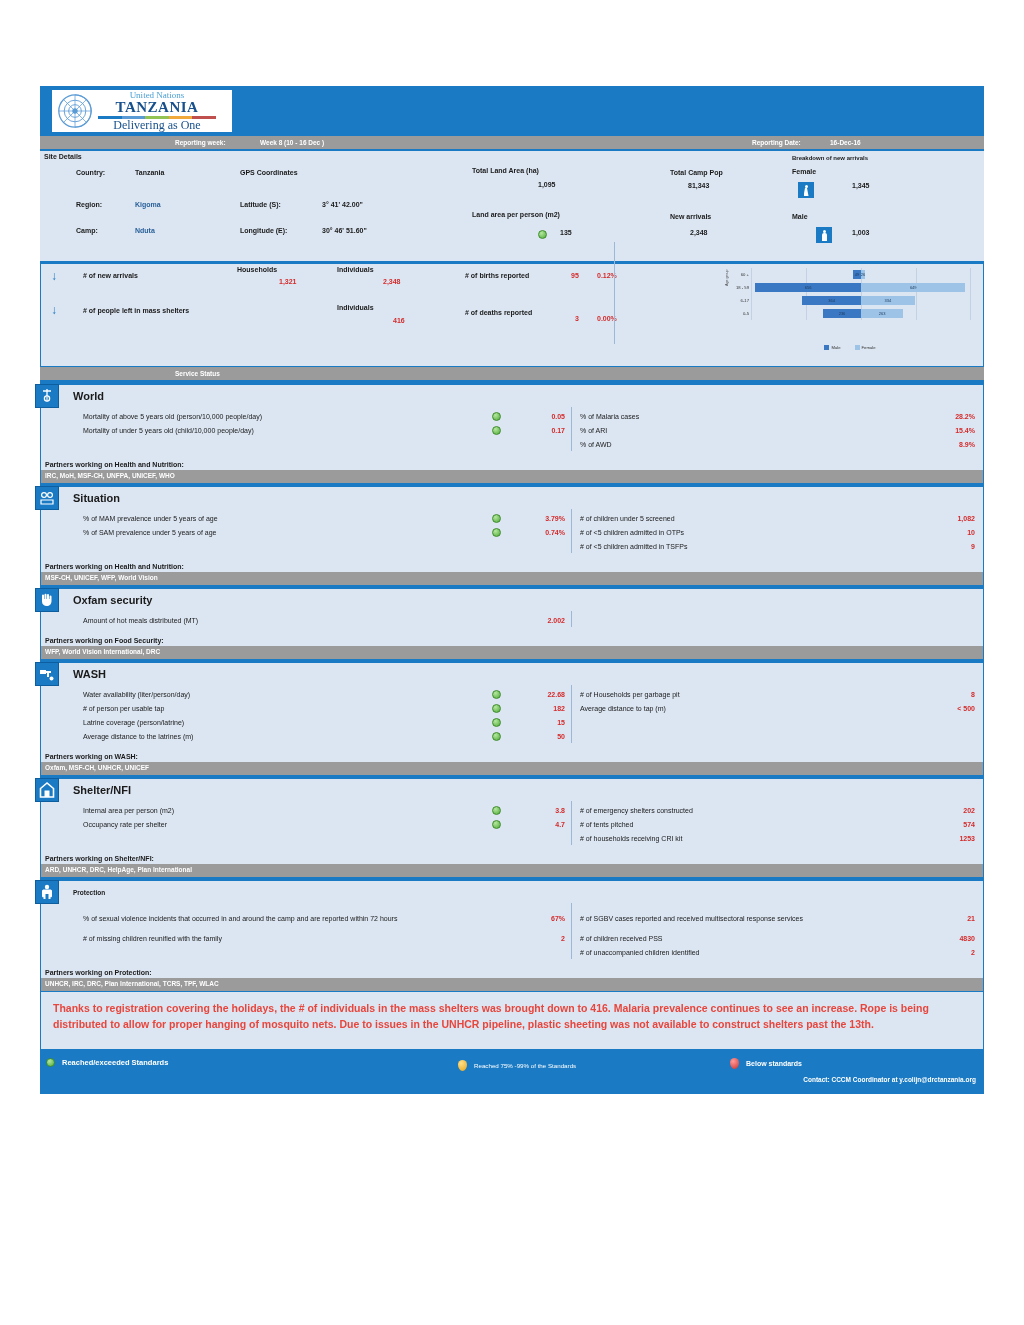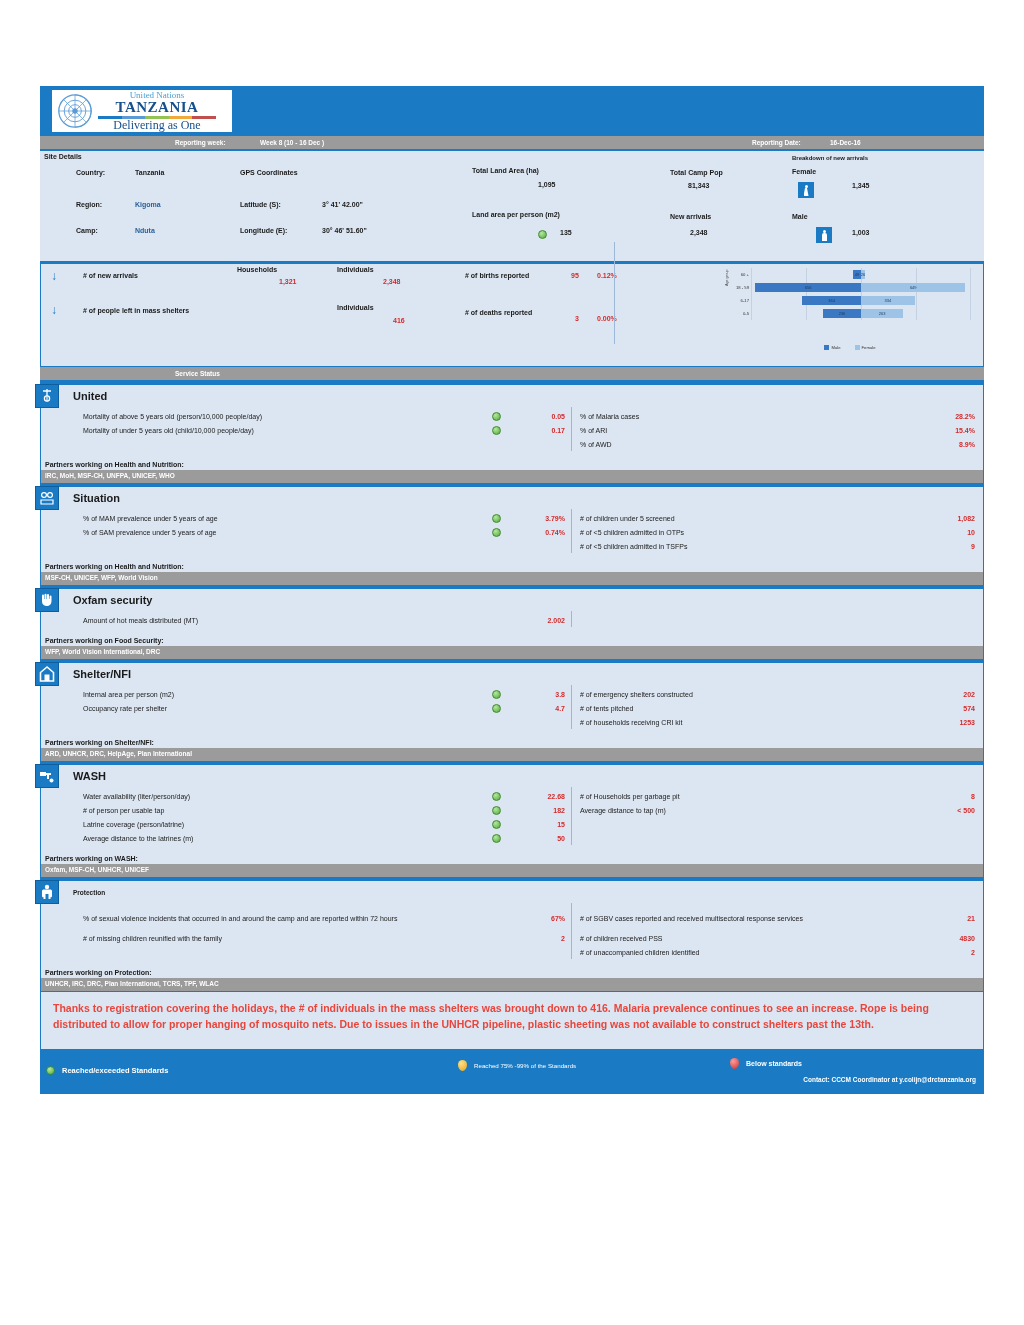--- a/index.html
+++ b/index.html
@@ -106,21 +106,21 @@
 
   
   .narrative {
     background: #dce6f2; color: #e8453c; font-size: 10.5px; font-weight: bold;
     line-height: 1.55; padding: 8px 12px 16px 12px; border: 1px solid #1a7bc4; border-top: none;
   }
 
   
   .footer { background: #1a7bc4; color: #ffffff; height: 44px; position: relative; }
   .footer .f-item { position: absolute; display: flex; align-items: center; gap: 7px; }
-  .footer .f1 { left: 6px; top: 16px; font-size: 7.5px; font-weight: bold; }
+  .footer .f1 { left: 6px; top: 8px; font-size: 7.5px; font-weight: bold; }
   .footer .f2 { left: 418px; top: 10px; font-size: 6.2px; }
   .footer .f3 { left: 690px; top: 8px; font-size: 7px; font-weight: bold; }
   .footer .contact { position: absolute; right: 8px; top: 26px; font-size: 6.5px; font-weight: bold; }
 </style>
 </head>
 <body>
 
 <div class="page">
 
   <div class="titlebar">
@@ -266,21 +266,21 @@
   <div id="sections-host">
       <div class="section">
         <div class="sec-head">
           <div class="sec-icon">
             <svg width="18" height="18" viewBox="0 0 18 18">
               <path d="M9 2v3M5 4h8M9 5v4" stroke="#fff" stroke-width="1.3" fill="none"></path>
               <circle cx="9" cy="11.5" r="2.6" fill="none" stroke="#fff" stroke-width="1.3"></circle>
               <path d="M9 9.5v5" stroke="#fff" stroke-width="1.1"></path>
             </svg>
           </div>
-          <div class="sec-title">United</div>
+          <div class="sec-title">World</div>
         </div>
         <div class="sec-body">
           <div class="col-l">
             <div class="row">
               <div class="label">Mortality of above 5 years old (person/10,000 people/day)</div>
               <div class="icon-cell"><span class="dot-green"></span></div>
               <div class="num">0.05</div>
             </div>
             <div class="row">
               <div class="label">Mortality of under 5 years old (child/10,000 people/day)</div>
@@ -370,106 +370,106 @@
           <div class="col-r"></div>
         </div>
         <div class="spacer"></div>
         <div class="partners-lbl">Partners working on Food Security:</div>
         <div class="partners-bar">WFP, World Vision International, DRC</div>
       </div>
       <div class="section">
         <div class="sec-head">
           <div class="sec-icon">
             <svg width="18" height="18" viewBox="0 0 18 18">
-              <path d="M9 2 2.5 7.5V16h13V7.5z" fill="none" stroke="#fff" stroke-width="1.6"></path>
-              <path d="M6.5 16V9.5h5V16" fill="#fff"></path>
+              <rect x="2" y="5" width="6" height="4" fill="#fff"></rect>
+              <path d="M8 6h5v2h-2v4h-2V8H8z" fill="#fff"></path>
+              <circle cx="13.5" cy="13.5" r="2" fill="#fff"></circle>
             </svg>
           </div>
-          <div class="sec-title">Shelter/NFI</div>
+          <div class="sec-title">WASH</div>
         </div>
         <div class="sec-body">
           <div class="col-l">
             <div class="row">
-              <div class="label">Internal area per person (m2)</div>
-              <div class="icon-cell"><span class="dot-green"></span></div>
-              <div class="num">3.8</div>
-            </div>
-            <div class="row">
-              <div class="label">Occupancy rate per shelter</div>
-              <div class="icon-cell"><span class="dot-green"></span></div>
-              <div class="num">4.7</div>
+              <div class="label">Water availability (liter/person/day)</div>
+              <div class="icon-cell"><span class="dot-green"></span></div>
+              <div class="num">22.68</div>
+            </div>
+            <div class="row">
+              <div class="label"># of person per usable tap</div>
+              <div class="icon-cell"><span class="dot-green"></span></div>
+              <div class="num">182</div>
+            </div>
+            <div class="row">
+              <div class="label">Latrine coverage (person/latrine)</div>
+              <div class="icon-cell"><span class="dot-green"></span></div>
+              <div class="num">15</div>
+            </div>
+            <div class="row">
+              <div class="label">Average distance to the latrines (m)</div>
+              <div class="icon-cell"><span class="dot-green"></span></div>
+              <div class="num">50</div>
             </div>
           </div>
           <div class="col-r">
             <div class="row">
-              <div class="label"># of emergency shelters constructed</div>
-              <div class="num">202</div>
-            </div>
-            <div class="row">
-              <div class="label"># of tents pitched</div>
-              <div class="num">574</div>
-            </div>
-            <div class="row">
-              <div class="label"># of households receiving CRI kit</div>
-              <div class="num">1253</div>
+              <div class="label"># of Households per garbage pit</div>
+              <div class="num">8</div>
+            </div>
+            <div class="row">
+              <div class="label">Average distance to tap (m)</div>
+              <div class="num">&lt; 500</div>
             </div>
           </div>
         </div>
         <div class="spacer"></div>
-        <div class="partners-lbl">Partners working on Shelter/NFI:</div>
-        <div class="partners-bar">ARD, UNHCR, DRC, HelpAge, Plan International</div>
+        <div class="partners-lbl">Partners working on WASH:</div>
+        <div class="partners-bar">Oxfam, MSF-CH, UNHCR, UNICEF</div>
       </div>
       <div class="section">
         <div class="sec-head">
           <div class="sec-icon">
             <svg width="18" height="18" viewBox="0 0 18 18">
-              <rect x="2" y="5" width="6" height="4" fill="#fff"></rect>
-              <path d="M8 6h5v2h-2v4h-2V8H8z" fill="#fff"></path>
-              <circle cx="13.5" cy="13.5" r="2" fill="#fff"></circle>
+              <path d="M9 2 2.5 7.5V16h13V7.5z" fill="none" stroke="#fff" stroke-width="1.6"></path>
+              <path d="M6.5 16V9.5h5V16" fill="#fff"></path>
             </svg>
           </div>
-          <div class="sec-title">WASH</div>
+          <div class="sec-title">Shelter/NFI</div>
         </div>
         <div class="sec-body">
           <div class="col-l">
             <div class="row">
-              <div class="label">Water availability (liter/person/day)</div>
-              <div class="icon-cell"><span class="dot-green"></span></div>
-              <div class="num">22.68</div>
-            </div>
-            <div class="row">
-              <div class="label"># of person per usable tap</div>
-              <div class="icon-cell"><span class="dot-green"></span></div>
-              <div class="num">182</div>
-            </div>
-            <div class="row">
-              <div class="label">Latrine coverage (person/latrine)</div>
-              <div class="icon-cell"><span class="dot-green"></span></div>
-              <div class="num">15</div>
-            </div>
-            <div class="row">
-              <div class="label">Average distance to the latrines (m)</div>
-              <div class="icon-cell"><span class="dot-green"></span></div>
-              <div class="num">50</div>
+              <div class="label">Internal area per person (m2)</div>
+              <div class="icon-cell"><span class="dot-green"></span></div>
+              <div class="num">3.8</div>
+            </div>
+            <div class="row">
+              <div class="label">Occupancy rate per shelter</div>
+              <div class="icon-cell"><span class="dot-green"></span></div>
+              <div class="num">4.7</div>
             </div>
           </div>
           <div class="col-r">
             <div class="row">
-              <div class="label"># of Households per garbage pit</div>
-              <div class="num">8</div>
-            </div>
-            <div class="row">
-              <div class="label">Average distance to tap (m)</div>
-              <div class="num">&lt; 500</div>
+              <div class="label"># of emergency shelters constructed</div>
+              <div class="num">202</div>
+            </div>
+            <div class="row">
+              <div class="label"># of tents pitched</div>
+              <div class="num">574</div>
+            </div>
+            <div class="row">
+              <div class="label"># of households receiving CRI kit</div>
+              <div class="num">1253</div>
             </div>
           </div>
         </div>
         <div class="spacer"></div>
-        <div class="partners-lbl">Partners working on WASH:</div>
-        <div class="partners-bar">Oxfam, MSF-CH, UNHCR, UNICEF</div>
+        <div class="partners-lbl">Partners working on Shelter/NFI:</div>
+        <div class="partners-bar">ARD, UNHCR, DRC, HelpAge, Plan International</div>
       </div>
       <div class="section">
         <div class="sec-head">
           <div class="sec-icon">
             <svg width="18" height="18" viewBox="0 0 18 18">
               <circle cx="9" cy="4" r="2.2" fill="#fff"></circle>
               <path d="M4 8c0-1 1-1.5 2-1.5h6c1 0 2 .5 2 1.5v5c0 1-.8 1.5-1.5 1.2V16h-2v-5h-3v5H5.5v-1.8C4.8 14.5 4 14 4 13z" fill="#fff"></path>
             </svg>
           </div>
           <div class="sec-title small">Protection</div>

